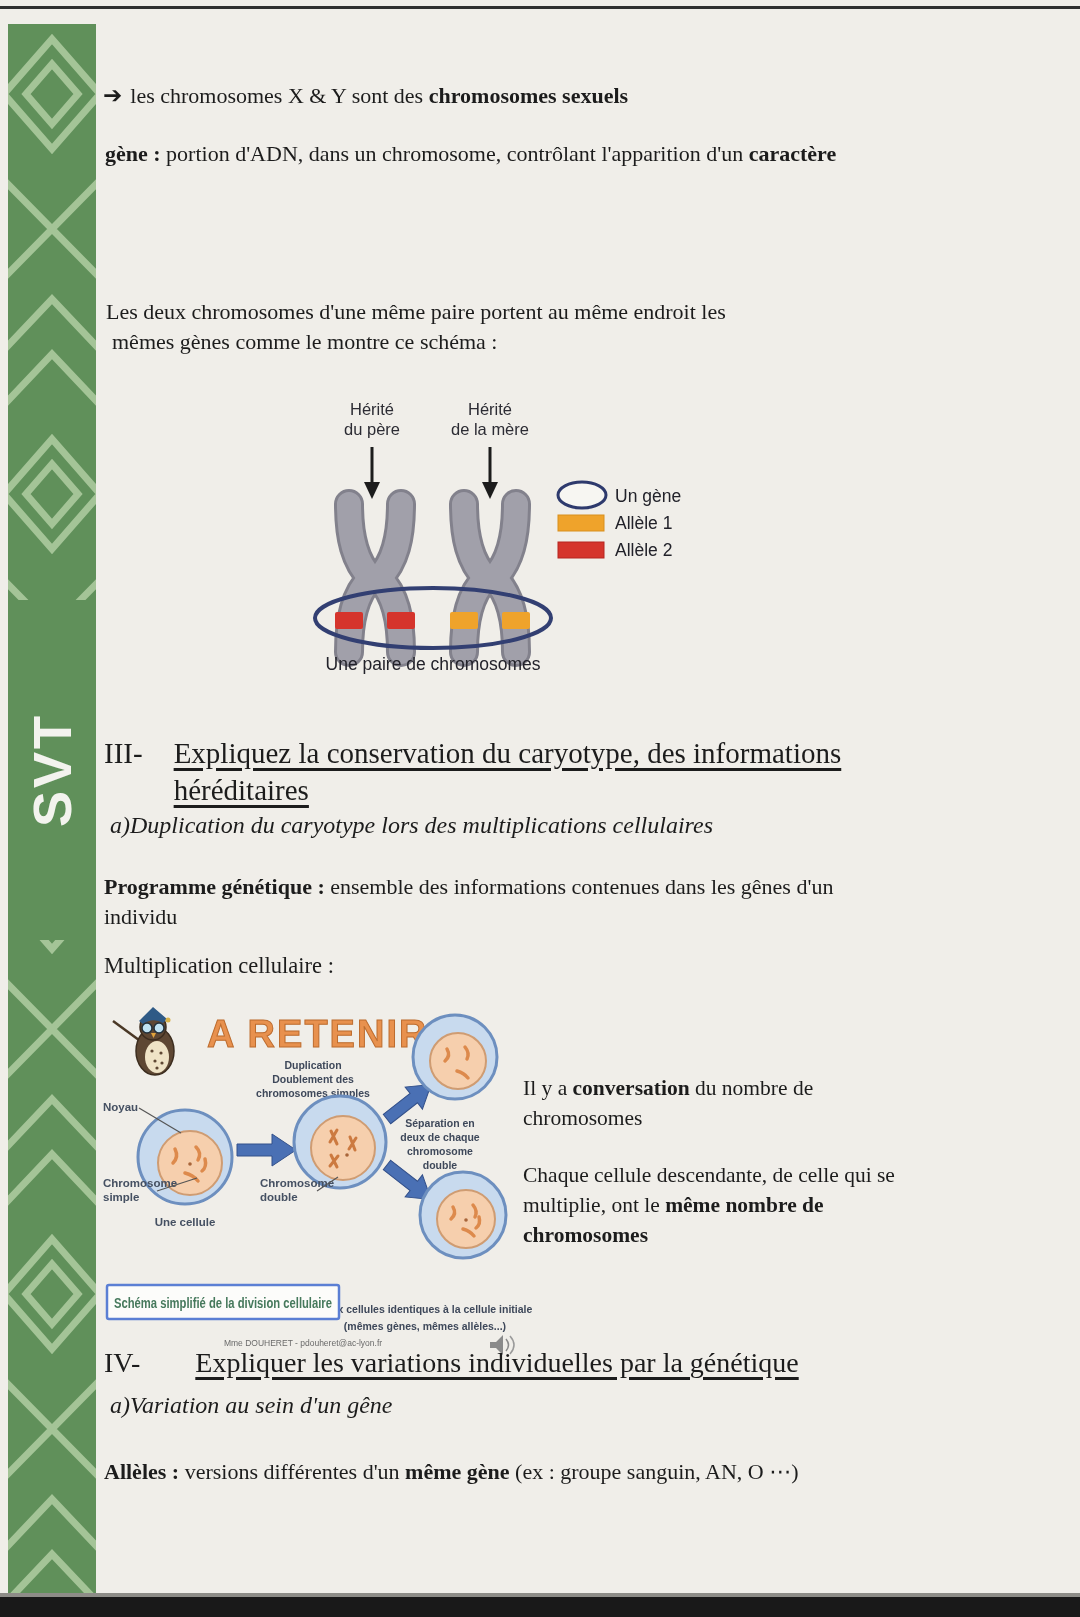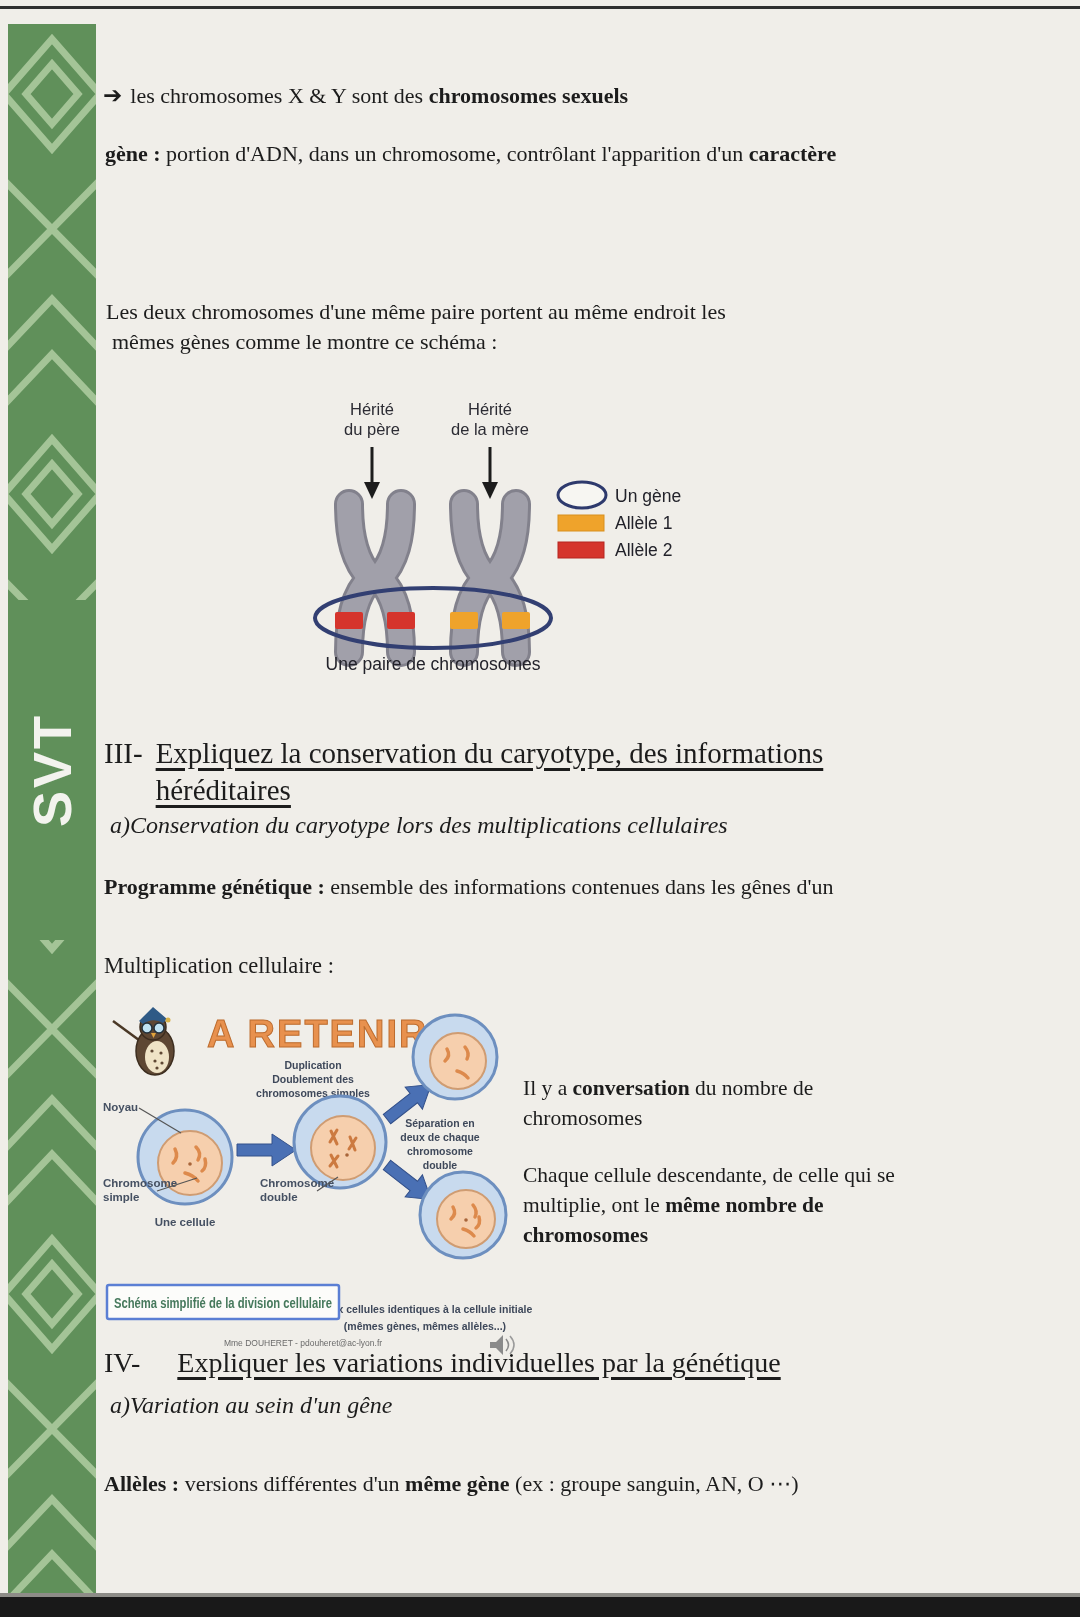--- a/index.html
+++ b/index.html
@@ -11,21 +11,21 @@
   .band{position:absolute;left:8px;top:24px;width:88px;height:1573px;}
   .svt-wrap{position:absolute;left:8px;top:640px;width:88px;height:260px;
             display:flex;align-items:center;justify-content:center;}
   .svt-wrap span{transform:rotate(-90deg);font-family:"Liberation Sans",sans-serif;
             font-weight:700;font-size:54px;letter-spacing:3px;color:#f3f3ee;}
   .abs{position:absolute;}
   .body-text{font-size:22px;line-height:30px;white-space:nowrap;}
   .ital{font-style:italic;font-size:26px;}
   .subhead{font-style:italic;font-size:24px;}
   .h-block{display:flex;align-items:flex-start;font-size:29px;line-height:37px;}
-  .h-block .numeral{margin-right:13px;text-align:right;}
+  .h-block .numeral{margin-right:31px;text-align:right;}
   .h4-block{font-size:28px;}
   .u{text-decoration:underline;text-decoration-thickness:2.5px;text-underline-offset:5px;}
   .arrow-glyph{font-family:"DejaVu Sans",sans-serif;font-weight:700;font-size:23px;margin-right:8px;}
   .bold-label{font-weight:400;font-size:22.5px;}
   .note{font-size:21.5px;line-height:30px;white-space:nowrap;}
   .dlabel{font-family:"Liberation Sans",sans-serif;font-size:16.5px;fill:#2c2c34;}
   .dcap{font-family:"Liberation Sans",sans-serif;font-size:17.5px;fill:#22222a;}
   .rlabel{font-family:"Liberation Sans",sans-serif;font-size:11.5px;font-weight:600;fill:#455062;}
   .rsmall{font-family:"Liberation Sans",sans-serif;font-size:10.5px;font-weight:600;fill:#3e485a;}
   .rtitle{font-family:"Liberation Sans",sans-serif;font-weight:700;letter-spacing:2px;}
@@ -117,24 +117,25 @@
       <rect x="258" y="149" width="46" height="16" fill="#d5342c" stroke="#b52420"></rect>
       <text x="315" y="163" class="dcap">Allèle 2</text>
     </g>
     <text x="133" y="277" text-anchor="middle" class="dcap">Une paire de chromosomes</text>
   </svg>
 
   <div class="abs h-block" style="left:104px;top:735px;">
     <span class="numeral">III-</span>
     <span><span class="u">Expliquez la conservation du caryotype, des informations</span><br><span class="u">héréditaires</span></span>
   </div>
-  <div class="abs subhead" style="left:110px;top:812px;">a)Conservation du caryotype lors des multiplications cellulaires</div>
+  <div class="abs subhead" style="left:110px;top:812px;">a)Duplication du caryotype lors des multiplications cellulaires</div>
 
   <div class="abs body-text" style="left:104px;top:872px;">
     <div><b>Programme génétique :</b><span> ensemble des informations contenues dans les gênes d'un</span></div>
+    <div>individu</div>
   </div>
 
   <div class="abs bold-label" style="left:104px;top:953px;">Multiplication cellulaire :</div>
 
   <svg class="abs" style="left:95px;top:997px;" width="485" height="365" viewBox="0 0 485 365">
 
     <g transform="translate(18,8)">
       <line x1="0" y1="16" x2="30" y2="38" stroke="#4a3826" stroke-width="2.5"></line>
       <ellipse cx="42" cy="46" rx="19" ry="24" fill="#5e4733" stroke="#3c2d1f" stroke-width="1.5"></ellipse>
       <ellipse cx="44" cy="52" rx="12" ry="16" fill="#efe3c6"></ellipse>
@@ -249,19 +250,19 @@
     <div><span>multiplie, ont le </span><b>même nombre de</b></div>
     <div><b>chromosomes</b></div>
   </div>
 
   <div class="abs h-block h4-block" style="left:104px;top:1344px;gap:24px;">
     <span class="numeral">IV-</span>
     <span class="u">Expliquer les variations individuelles par la génétique</span>
   </div>
   <div class="abs subhead" style="left:110px;top:1392px;text-align:right;">a)Variation au sein d'un gêne</div>
 
-  <div class="abs body-text" style="left:104px;top:1457px;margin-top:12px;">
+  <div class="abs body-text" style="left:104px;top:1457px;">
     <b>Allèles :</b><span> versions différentes d'un </span><b>même gène</b><span> (ex : groupe sanguin, AN, O ⋯)</span>
   </div>
 
   <div class="bottom-shadow"></div>
   <div class="bottom-edge"></div>
 </div>
 
 </body></html>

